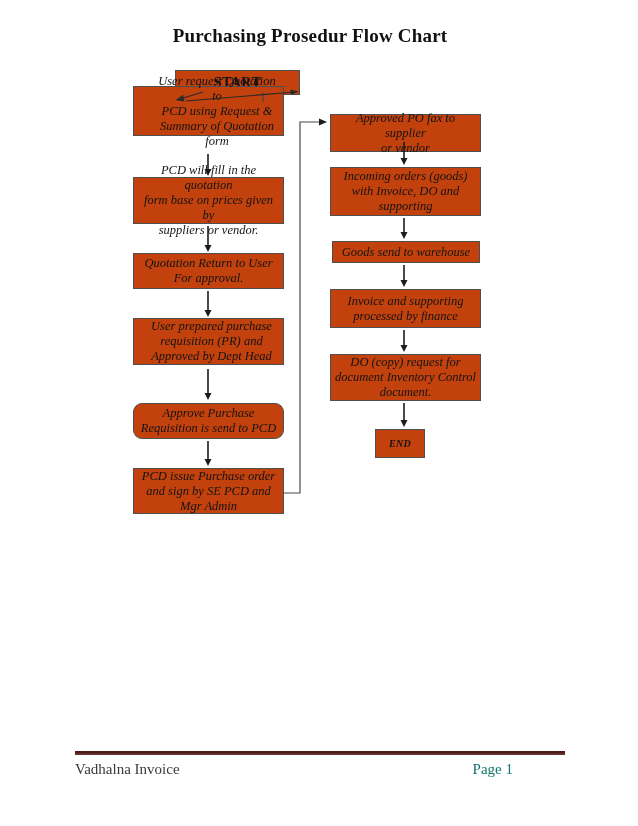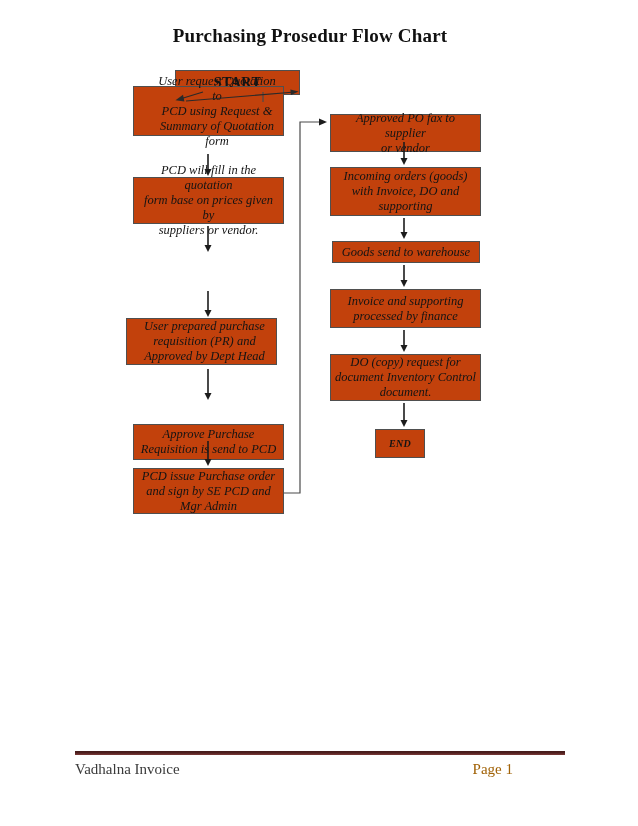--- a/index.html
+++ b/index.html
@@ -34,21 +34,21 @@
   .footer-rule{
     position:absolute;left:75px;top:751px;width:490px;height:4px;
     background:linear-gradient(to bottom,#431a19 0%,#4f1f1e 45%,#7c3b39 100%);
   }
   .footer-author{
     position:absolute;left:75px;top:761px;
     font-size:15px;color:#3a3a3a;
   }
   .footer-page{
     position:absolute;right:73px;top:761px;
-    font-size:15px;color:#a16207;
+    font-size:15px;color:#0f766e;
   }
 </style>
 </head>
 <body>
 
 <div class="page">
 
   <div class="doc-title">Purchasing Prosedur Flow Chart</div>
 
   <div class="node start" style="left:175px;top:70px;width:125px;height:25px;">
@@ -60,28 +60,32 @@
 PCD using Request &amp;
 Summary of Quotation form</span>
   </div>
 
   <div class="node" style="left:133px;top:177px;width:151px;height:47px;">
     <span class="txt">PCD will fill in the quotation
 form base on prices given by
 suppliers or vendor.</span>
   </div>
 
+  <div class="node" style="left:133px;top:253px;width:151px;height:36px;">
+    <span class="txt">Quotation Return to User
+For approval.</span>
+  </div>
 
-  <div class="node" style="left:126px;top:318px;width:151px;height:47px;padding-left:9px;">
+  <div class="node" style="left:133px;top:318px;width:151px;height:47px;padding-left:9px;">
     <span class="txt">User prepared purchase
 requisition (PR) and
 Approved by Dept Head</span>
   </div>
 
-  <div class="node" style="left:133px;top:424px;width:151px;height:36px;">
+  <div class="node" style="left:133px;top:403px;width:151px;height:36px;border-radius:9px;">
     <span class="txt">Approve Purchase
 Requisition is send to PCD</span>
   </div>
 
   <div class="node" style="left:133px;top:468px;width:151px;height:46px;">
     <span class="txt">PCD issue Purchase order
 and sign by SE PCD and
 Mgr Admin</span>
   </div>
 

